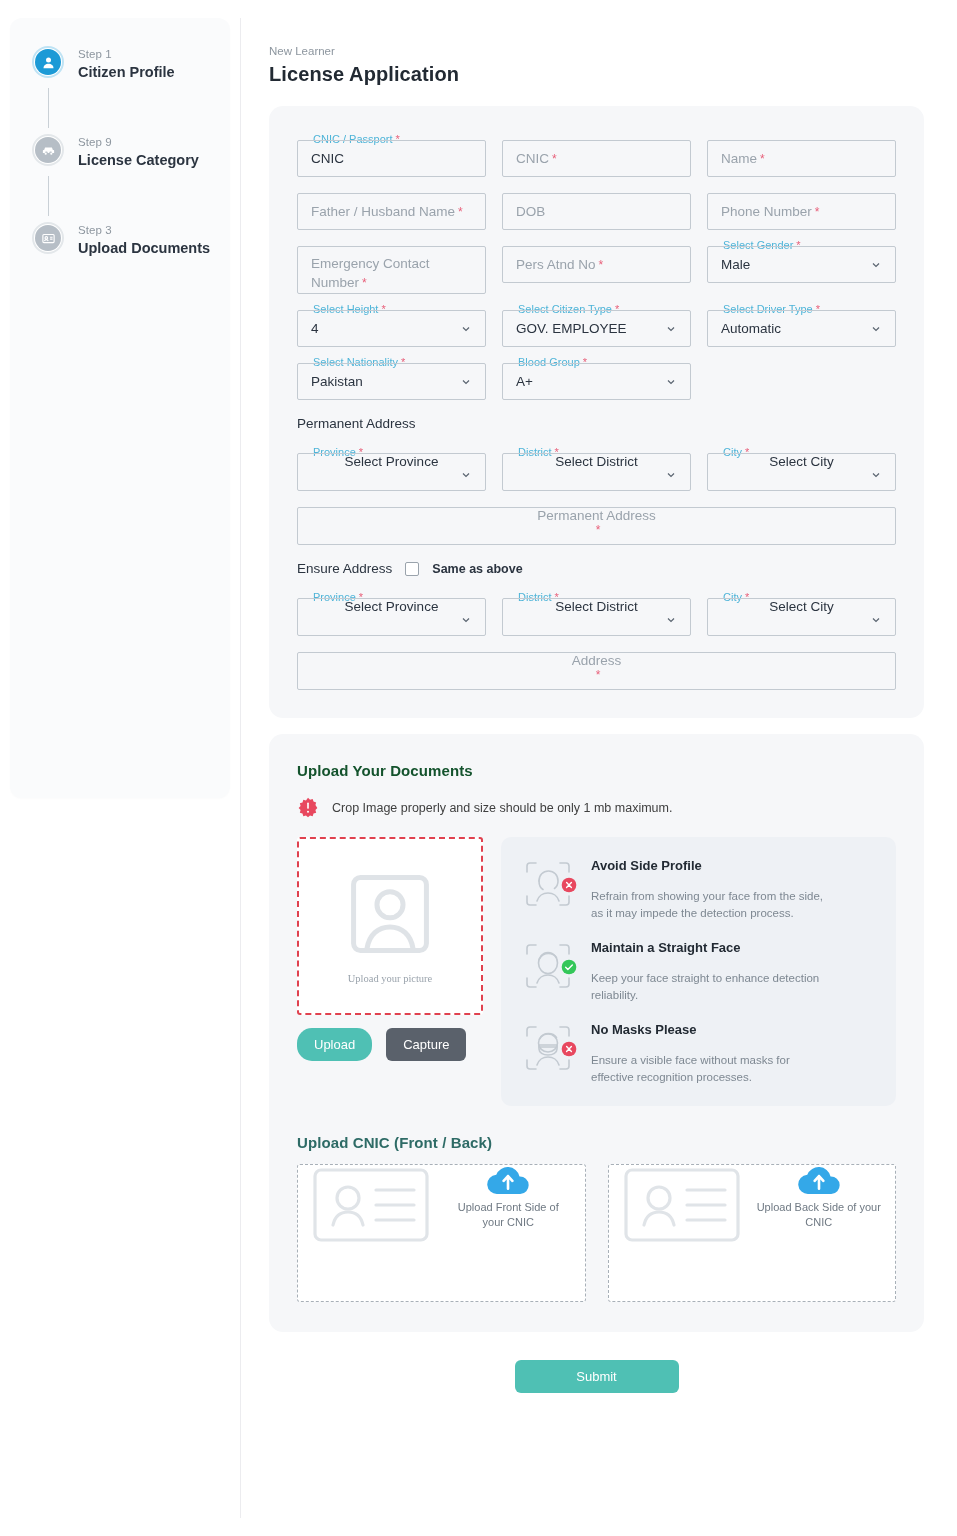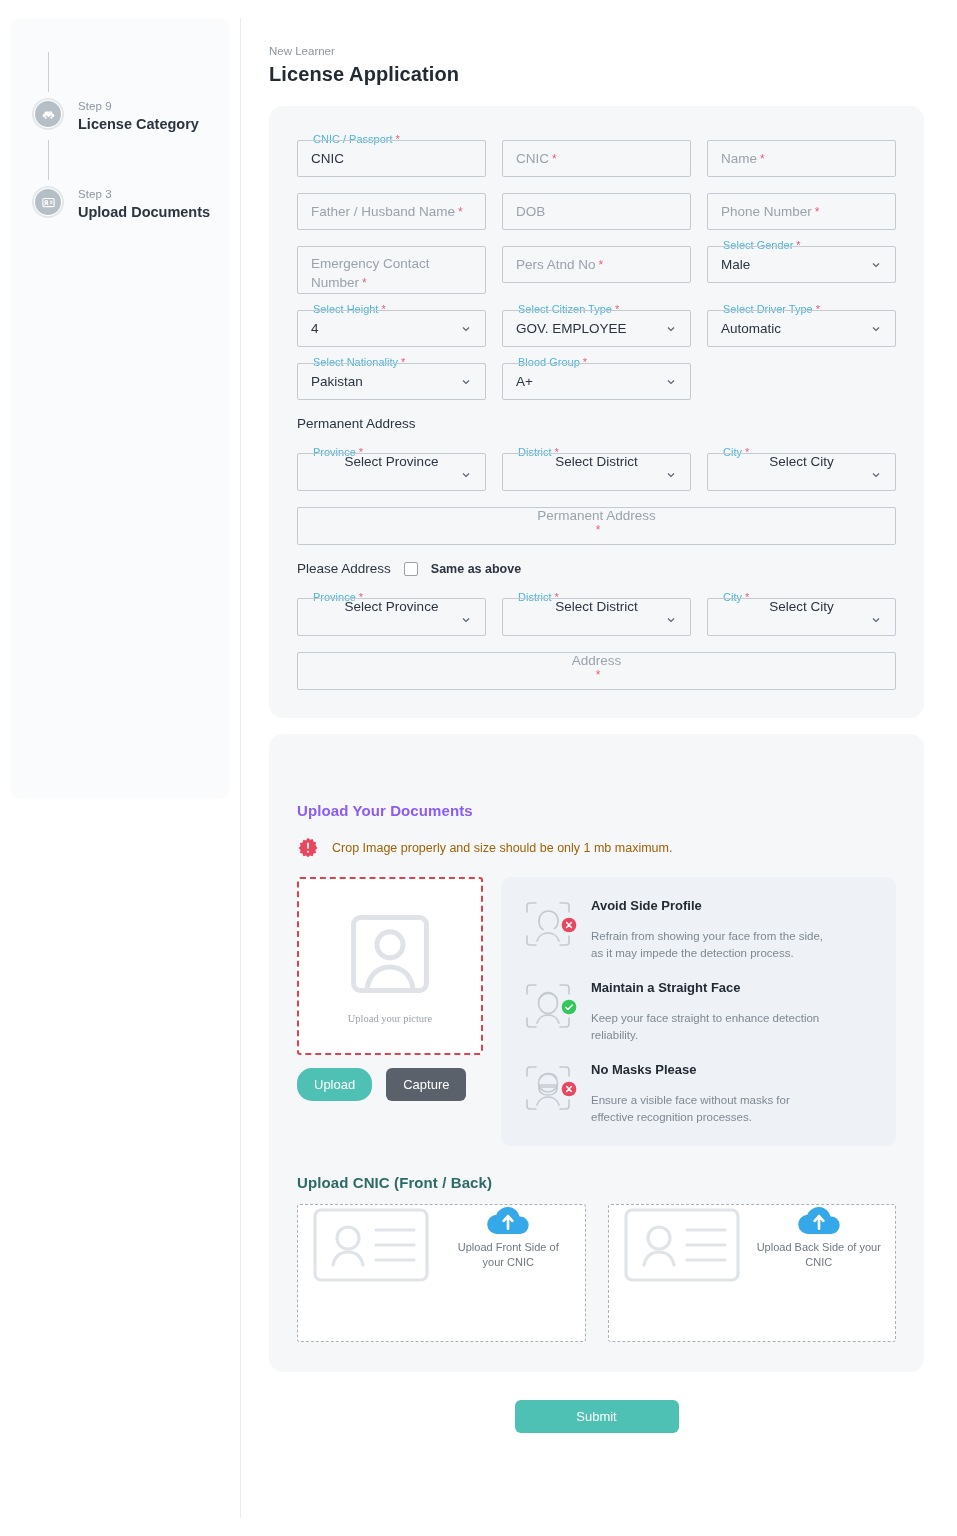--- a/index.html
+++ b/index.html
@@ -103,23 +103,23 @@
   .cbx { width: 14px; height: 14px; border: 1.5px solid #9aa3ac; border-radius: 2px; background: #fff; }
   .cbx-lbl { font-size: 12.5px; font-weight: bold; color: #2b3440; }
 
   
   .upload-card {
     background: #f6f7f9;
     border-radius: 14px;
     margin-top: 16px;
     padding: 28px 28px 30px 28px;
   }
-  .up-title { font-size: 15px; font-weight: bold; color: #8b5cf6; letter-spacing: .1px; margin-top: 40px; }
+  .up-title { font-size: 15px; font-weight: bold; color: #14532d; letter-spacing: .1px; }
   .note { display: flex; align-items: center; gap: 13px; margin-top: 18px; }
-  .note-text { font-size: 12.5px; color: #a16207; }
+  .note-text { font-size: 12.5px; color: #404040; }
   .burst { width: 22px; height: 22px; flex: 0 0 22px; }
 
   .photo-area { display: flex; gap: 18px; margin-top: 18px; align-items: flex-start; }
   .photo-left { width: 186px; flex: 0 0 186px; }
   .dropzone-red {
     height: 178px;
     border: 2px dashed #e0414f;
     border-radius: 3px;
     background: #fff;
     display: flex; flex-direction: column;
@@ -178,20 +178,34 @@
   }
 </style>
 </head>
 <body>
 
 <div class="page">
 
   <aside class="sidebar">
     <div class="sidebar-panel">
 
+      <div class="step">
+        <div class="step-circle active">
+          <div class="inner">
+            <svg width="15" height="15" viewBox="0 0 24 24" fill="#ffffff">
+              <circle cx="12" cy="8" r="4"></circle>
+              <path d="M4 21c0-4.4 3.6-7 8-7s8 2.6 8 7z"></path>
+            </svg>
+          </div>
+        </div>
+        <div class="step-text">
+          <div class="step-num">Step 1</div>
+          <div class="step-title">Citizen Profile</div>
+        </div>
+      </div>
 
       <div class="connector"></div>
 
       <div class="step">
         <div class="step-circle">
           <div class="inner gray">
             <svg width="15" height="15" viewBox="0 0 24 24" fill="#ffffff">
               <path d="M5 11l1.5-4h11L19 11h1a1 1 0 011 1v4h-3.2a2.3 2.3 0 00-4.6 0h-2.4a2.3 2.3 0 00-4.6 0H3v-4a1 1 0 011-1z"></path>
               <circle cx="7.5" cy="17" r="1.7"></circle>
                 <circle cx="16.5" cy="17" r="1.7"></circle>
@@ -443,21 +457,21 @@
       <div class="row">
         <div class="col full">
           <div class="ctrl big">
             <span>Permanent Address</span>
               <span class="req">*</span>
           </div>
         </div>
       </div>
 
       <div class="cur-addr-row">
-        <span class="lbl">Please Address</span>
+        <span class="lbl">Ensure Address</span>
         <span class="cbx"></span>
         <span class="cbx-lbl">Same as above</span>
       </div>
 
       <div class="row">
         <div class="col">
           <div class="field">
             <div class="floating">
               <span>Province</span><span class="req">*</span>
             </div>

